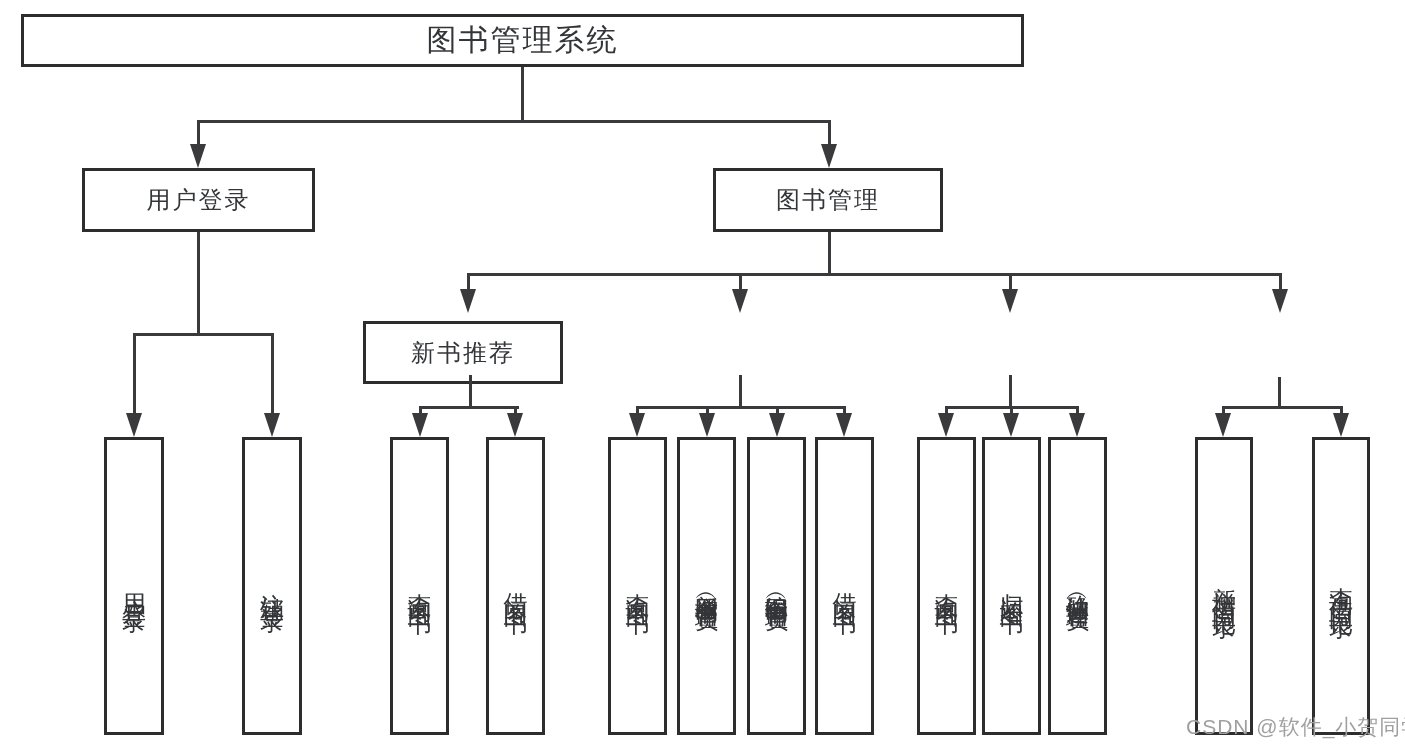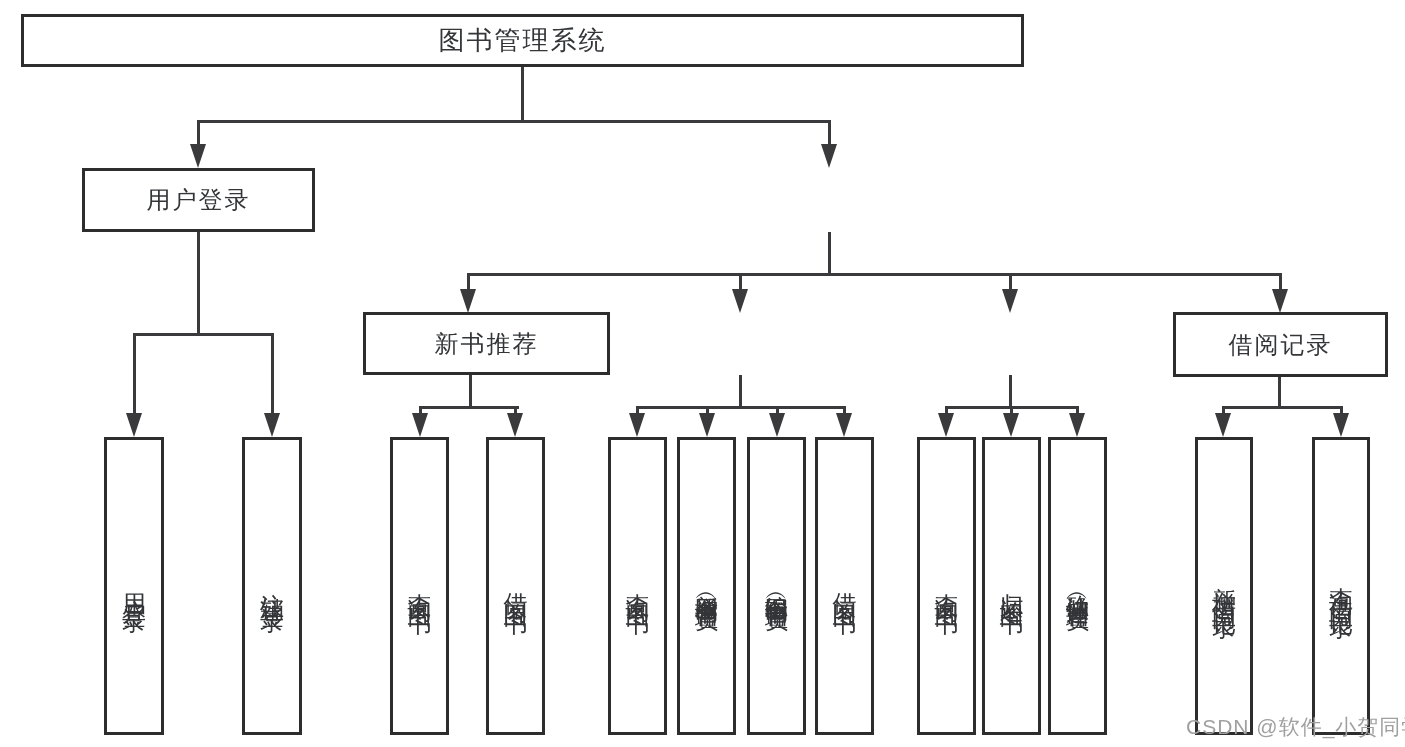--- a/index.html
+++ b/index.html
@@ -7,21 +7,21 @@
     position:relative;width:1405px;height:747px;background:#fff;overflow:hidden;
     font-family:"Liberation Sans","DejaVu Sans",sans-serif;color:#333;
   }
   .box{
     position:absolute;box-sizing:border-box;background:#fff;
     border:3px solid #2d2d2d;
     display:flex;align-items:center;justify-content:center;
     color:#333538;
   }
   .hlabel{font-size:24px;letter-spacing:2px;white-space:nowrap;}
-  .root .hlabel{font-size:26px;text-align:right;}
+  .root .hlabel{font-size:30px;text-align:right;}
   .vtext{
     writing-mode:vertical-rl;text-orientation:mixed;
     font-size:24px;letter-spacing:6px;line-height:1;white-space:nowrap;
   }
   .vtext.tight{font-size:23px;letter-spacing:2px;}
   .line{position:absolute;background:#3a3a3c;}
   .arrow{
     position:absolute;width:0;height:0;
     border-left:8px solid transparent;border-right:8px solid transparent;
     border-top:24px solid #3a3a3c;
@@ -43,44 +43,44 @@
   <div class="line" style="left:521px;top:67px;width:3px;height:54px;"></div>
   <div class="line" style="left:197px;top:120px;width:634px;height:3px;"></div>
   <div class="line" style="left:197px;top:120px;width:3px;height:27px;"></div>
   <div class="arrow" style="left:190px;top:144px;"></div>
   <div class="line" style="left:828px;top:120px;width:3px;height:27px;"></div>
   <div class="arrow" style="left:821px;top:144px;"></div>
 
   <div class="box" style="left:82px;top:168px;width:233px;height:64px;">
     <span class="hlabel">用户登录</span>
   </div>
+  <div class="box" style="left:713px;top:168px;width:230px;height:64px;">
+    <span class="hlabel">图书管理</span>
+  </div>
 
   <div class="line" style="left:197px;top:232px;width:3px;height:104px;"></div>
   <div class="line" style="left:133px;top:333px;width:141px;height:3px;"></div>
   <div class="line" style="left:133px;top:333px;width:3px;height:82px;"></div>
   <div class="arrow" style="left:126px;top:413px;"></div>
   <div class="line" style="left:271px;top:333px;width:3px;height:82px;"></div>
   <div class="arrow" style="left:264px;top:413px;"></div>
 
   <div class="line" style="left:828px;top:232px;width:3px;height:44px;"></div>
   <div class="line" style="left:467px;top:273px;width:815px;height:3px;"></div>
   <div class="line" style="left:467px;top:273px;width:3px;height:18px;"></div>
   <div class="arrow" style="left:460px;top:289px;"></div>
   <div class="line" style="left:739px;top:273px;width:3px;height:18px;"></div>
   <div class="arrow" style="left:732px;top:289px;"></div>
   <div class="line" style="left:1009px;top:273px;width:3px;height:18px;"></div>
   <div class="arrow" style="left:1002px;top:289px;"></div>
   <div class="line" style="left:1279px;top:273px;width:3px;height:18px;"></div>
   <div class="arrow" style="left:1272px;top:289px;"></div>
 
-  <div class="box" style="left:363px;top:312px;width:247px;height:63px;text-align:right;">
+  <div class="box" style="left:363px;top:321px;width:200px;height:63px;text-align:right;">
     <span class="hlabel">新书推荐</span>
-  </div>
-  <div class="box" style="left:1173px;top:312px;width:215px;height:65px;">
-    <span class="hlabel">借阅记录</span>
   </div>
 
   <div class="line" style="left:469px;top:375px;width:3px;height:34px;"></div>
   <div class="line" style="left:419px;top:406px;width:100px;height:3px;"></div>
   <div class="line" style="left:419px;top:406px;width:3px;height:10px;"></div>
   <div class="arrow" style="left:412px;top:413px;"></div>
   <div class="line" style="left:514px;top:406px;width:3px;height:10px;"></div>
   <div class="arrow" style="left:507px;top:413px;"></div>
 
   <div class="line" style="left:739px;top:375px;width:3px;height:34px;"></div>

